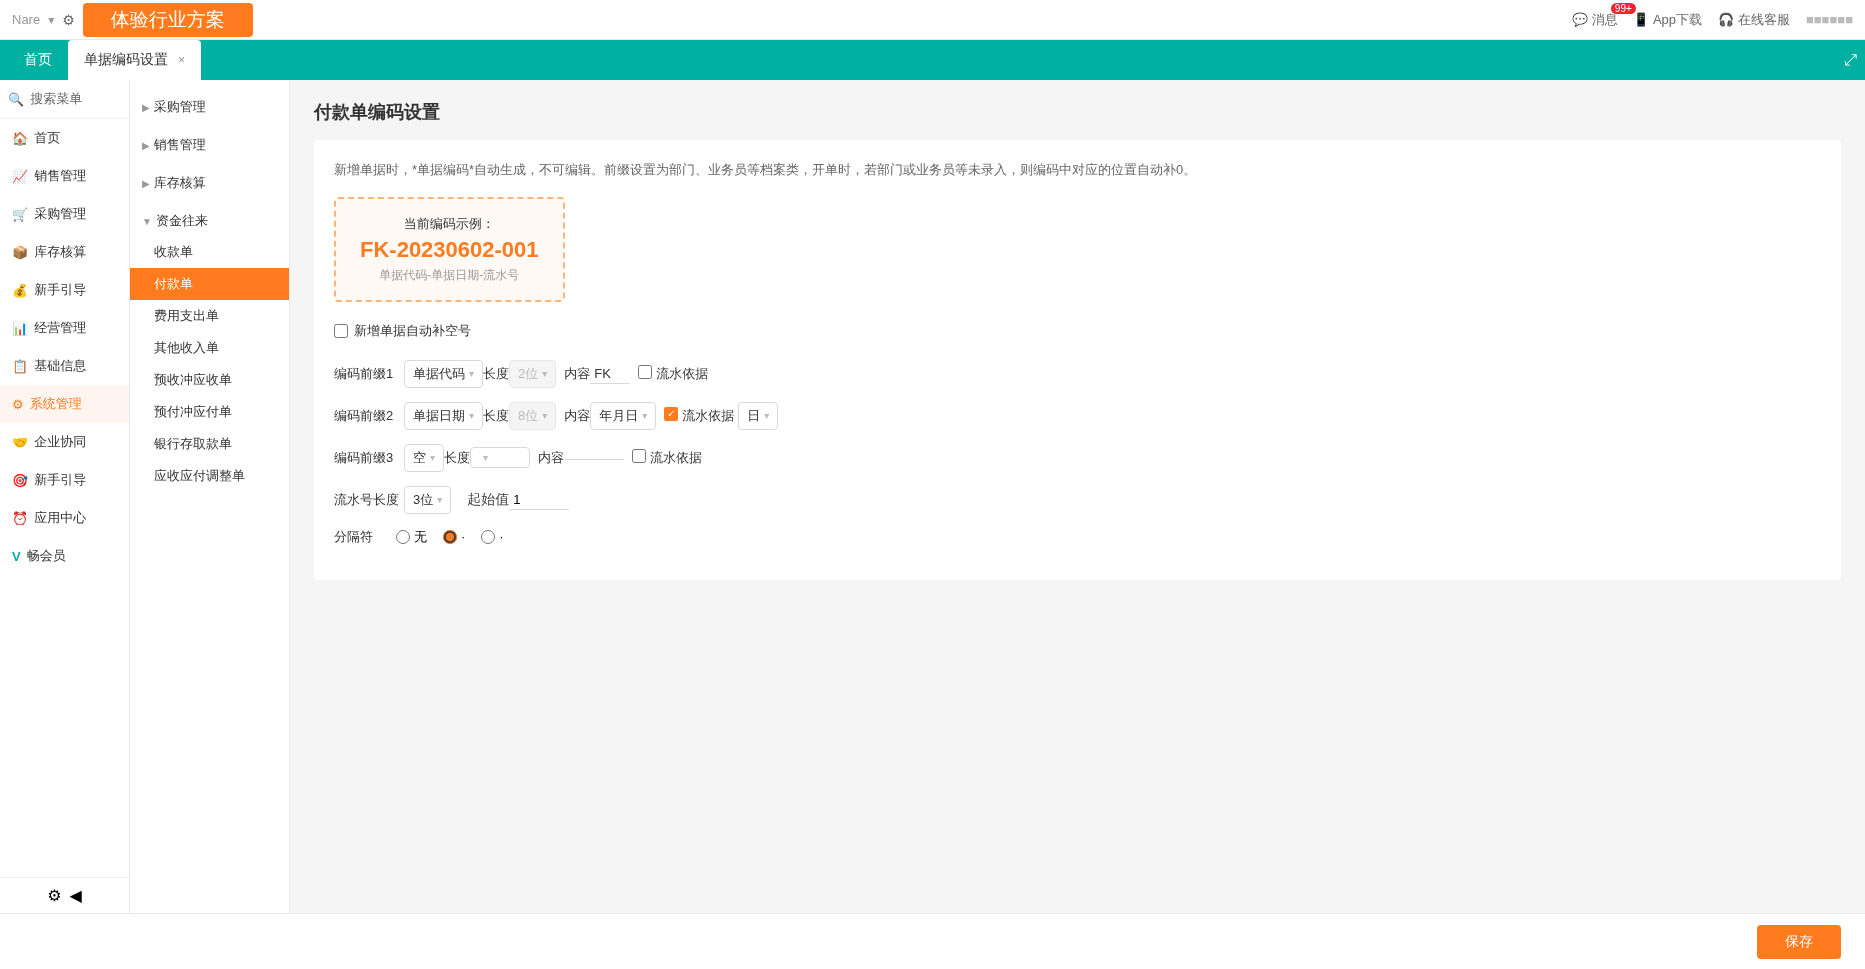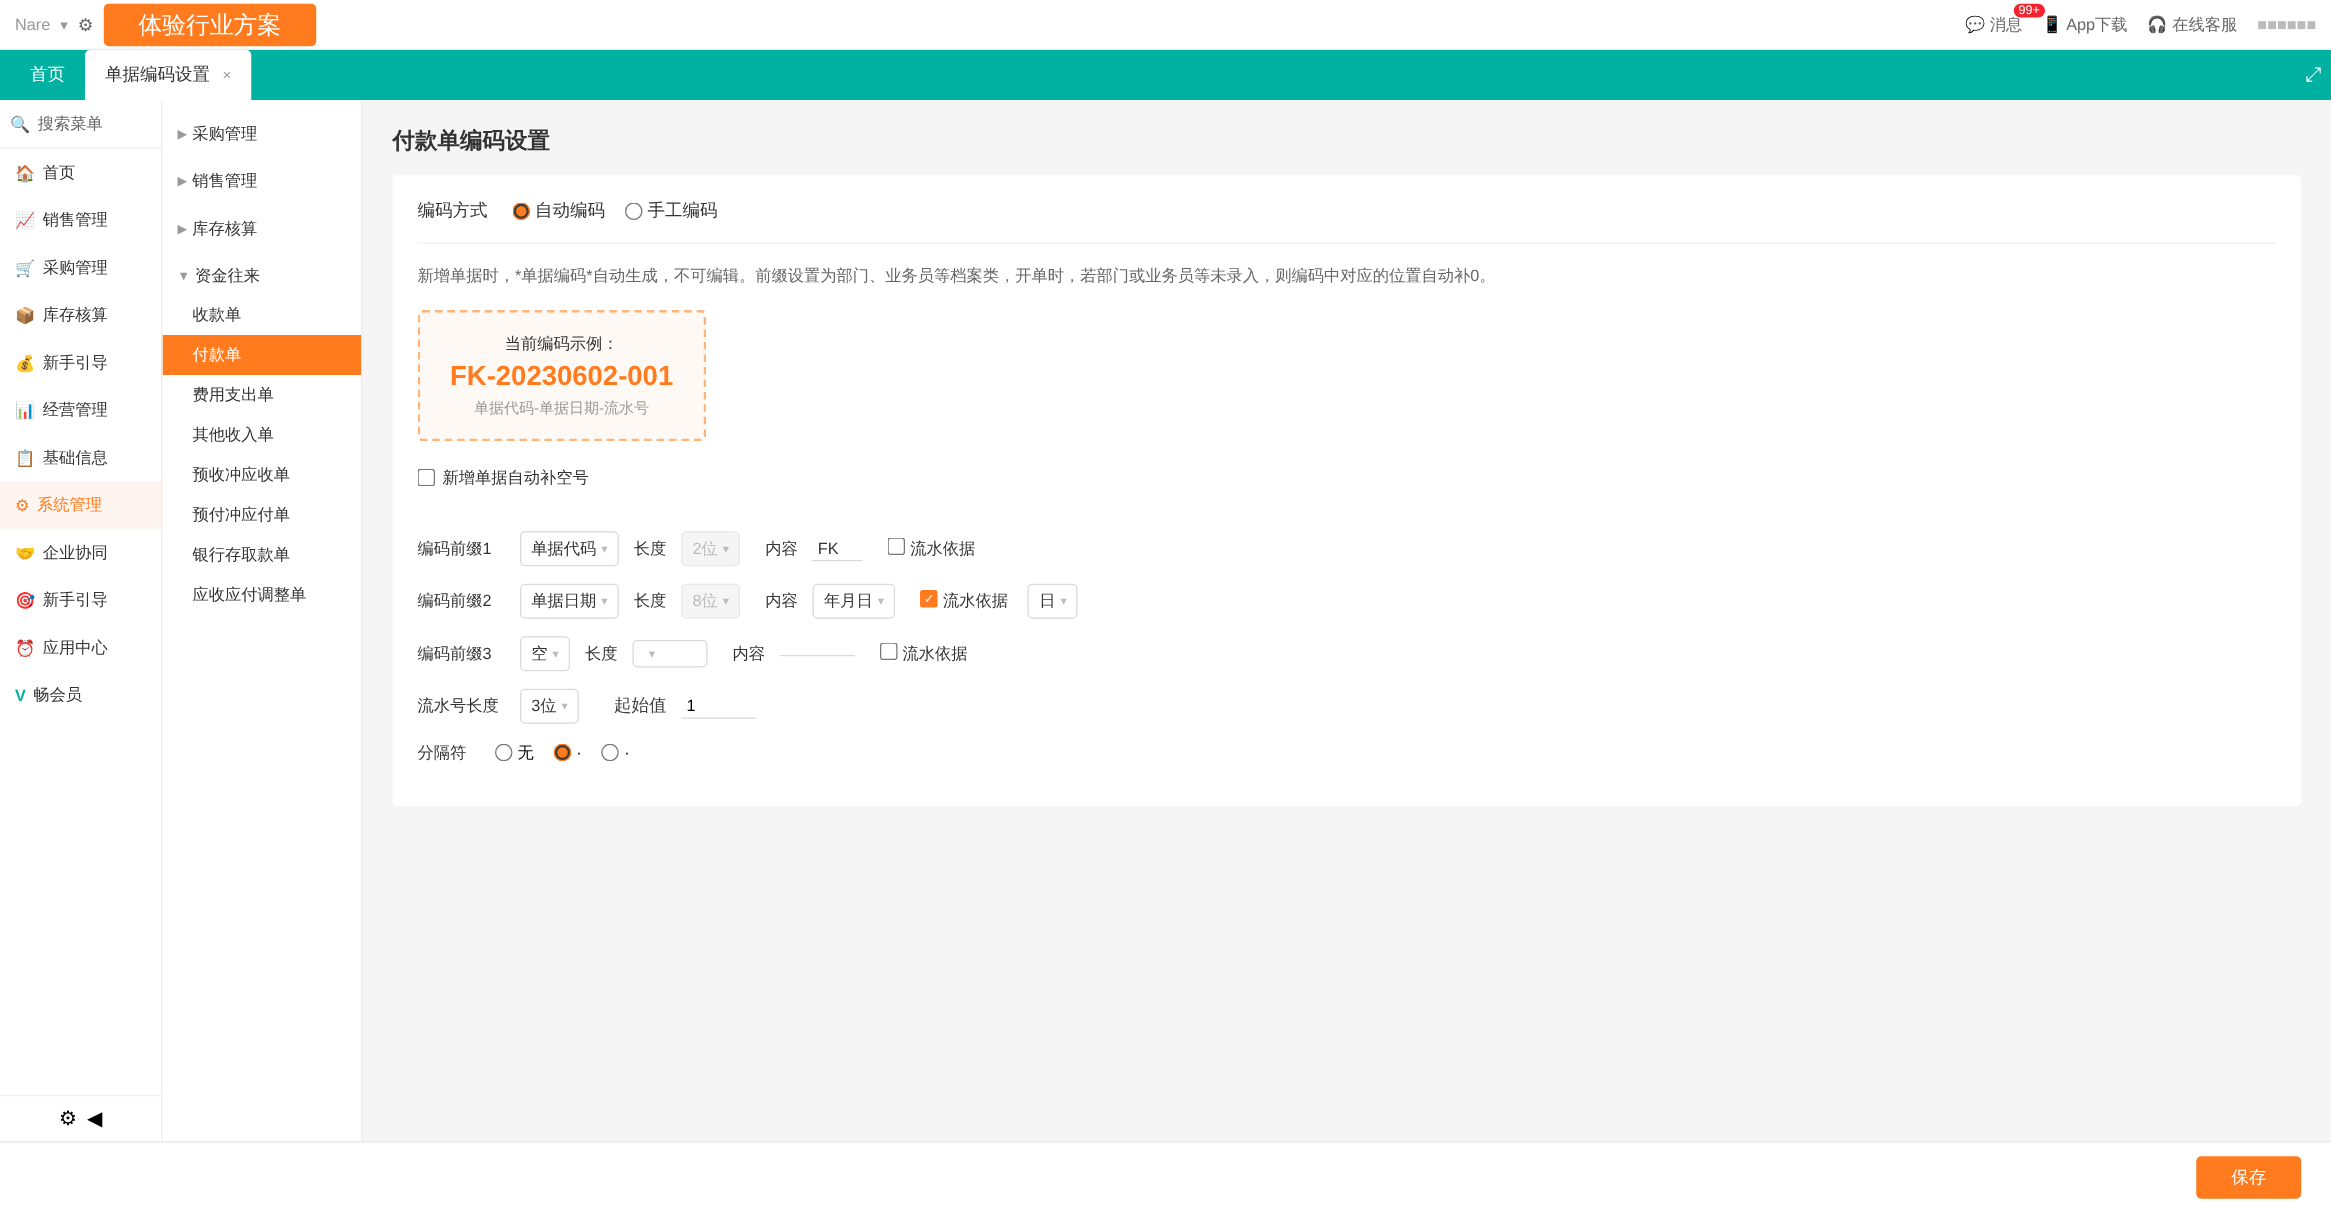--- a/index.html
+++ b/index.html
@@ -211,31 +211,30 @@
       font-size: 12px;
       color: #999;
       margin-top: 4px;
     }
 
     
     .checkbox-row {
       display: flex;
       align-items: center;
       gap: 6px;
-      margin-bottom: 34px;
+      margin-bottom: 20px;
       font-size: 13px;
       color: #333;
     }
     input[type=checkbox] { accent-color: #ff7b1e; width: 14px; height: 14px; cursor: pointer; }
 
     
     .form-row {
       display: flex;
       align-items: center;
-      gap: 12px;
       margin-bottom: 14px;
     }
     .form-label { font-size: 13px; color: #333; width: 70px; flex-shrink: 0; }
     .content-label { font-size: 13px; color: #333; margin-left: 8px; }
 
     .serial-checkbox { display: flex; align-items: flex-start; gap: 4px; font-size: 13px; color: #333; margin-left: 8px; }
     .checked-box {
       width: 14px; height: 14px;
       background: #ff7b1e;
       border-radius: 2px;
@@ -423,33 +422,20 @@
       <div class="sec-item">银行存取款单</div>
       <div class="sec-item">应收应付调整单</div>
     </div>
   </div>
 
   <div class="content-area">
     <div class="page-title">付款单编码设置</div>
 
     <div class="form-card">
       
-      <div class="coding-method">
-        <span class="coding-method-label">编码方式</span>
-        <div class="radio-group">
-          <label class="radio-item">
-            <input type="radio" name="coding" checked="" style="">
-            <span>自动编码</span>
-          </label>
-          <label class="radio-item">
-            <input type="radio" name="coding" style="">
-            <span>手工编码</span>
-          </label>
-        </div>
-      </div>
 
       
       <div class="info-text">新增单据时，*单据编码*自动生成，不可编辑。前缀设置为部门、业务员等档案类，开单时，若部门或业务员等未录入，则编码中对应的位置自动补0。</div>
 
       
       <div class="preview-box">
         <div style="font-size:13px;color:#333;margin-bottom:4px;">当前编码示例：</div>
         <div class="preview-code">FK-20230602-001</div>
         <div class="preview-desc">单据代码-单据日期-流水号</div>
       </div>

